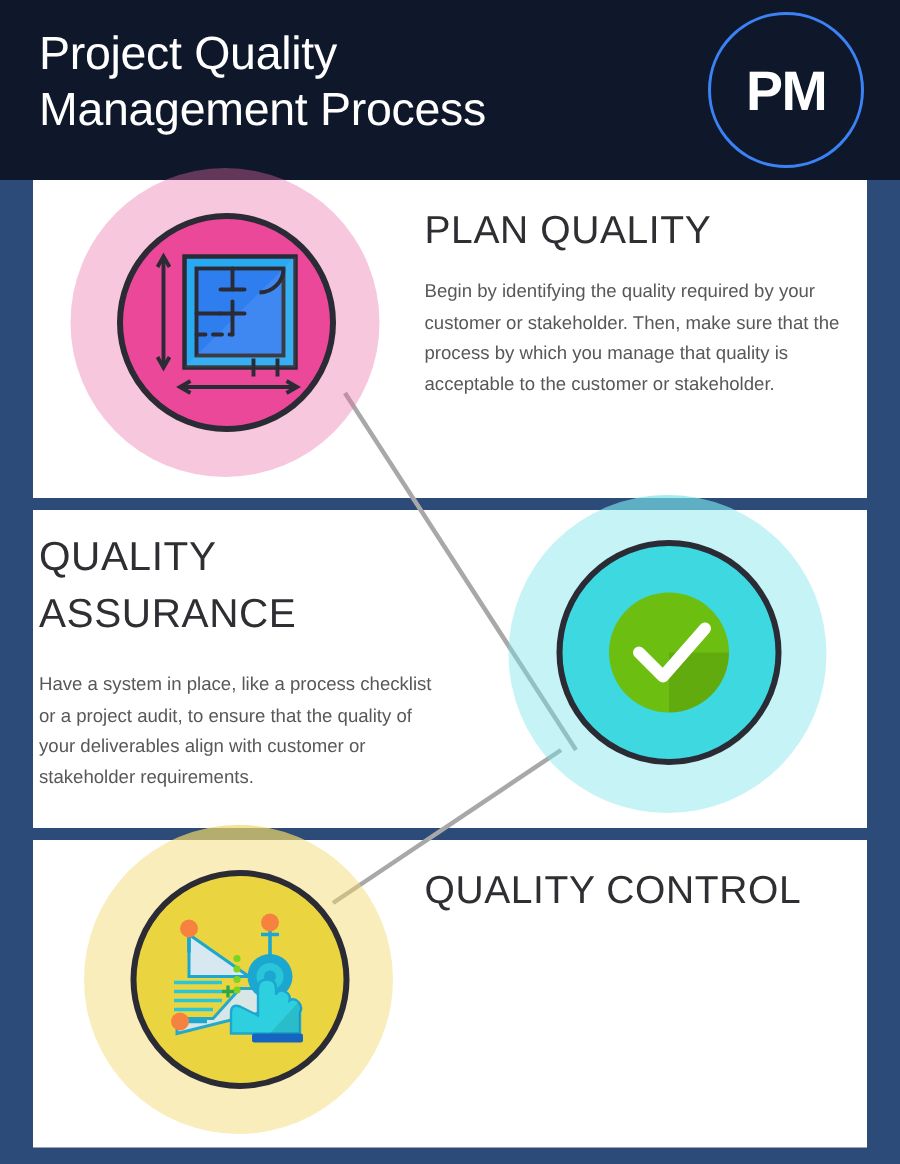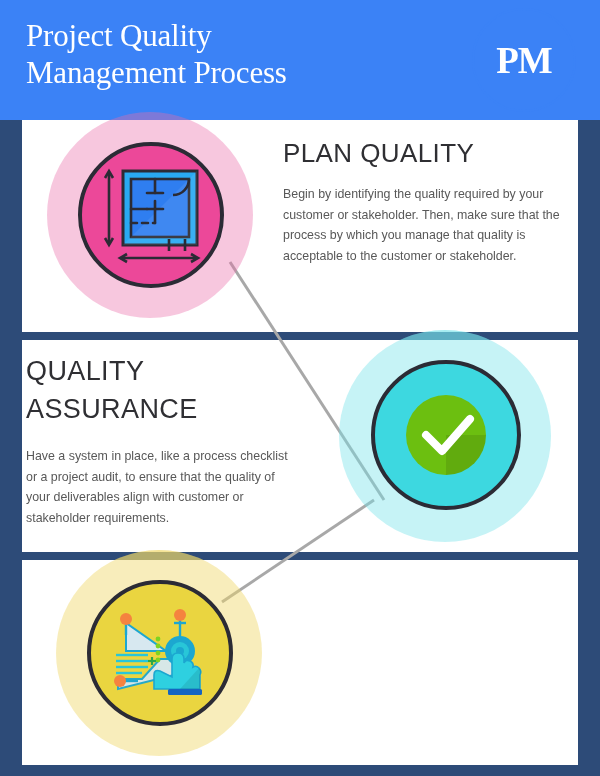--- a/index.html
+++ b/index.html
@@ -20,23 +20,22 @@
     background: #2d4b78;
     overflow: hidden;
   }
 
   
   .header {
     position: absolute;
     left: 0; top: 0;
     width: 600px; height: 120px;
     z-index: 6;
-    background: #3b82f6;
+    background: #0f172a;
     overflow: hidden;
-    font-family: Liberation Serif, serif;
   }
   .title {
     position: absolute;
     left: 26px; top: 17px;
     color: #ffffff;
     font-size: 31px;
     line-height: 37px;
     font-weight: 400;
     letter-spacing: -0.2px;
     white-space: pre-line;
@@ -257,20 +256,21 @@
 ASSURANCE</h2>
     <p class="body">Have a system in place, like a process checklist or a project audit, to ensure that the quality of your deliverables align with customer or stakeholder requirements.</p>
   </div>
 
   <div class="textblock" id="text-1">
     <h2 class="heading">PLAN QUALITY</h2>
     <p class="body">Begin by identifying the quality required by your customer or stakeholder. Then, make sure that the process by which you manage that quality is acceptable to the customer or stakeholder.</p>
   </div>
 
   <div class="textblock" id="text-3">
+    <h2 class="heading">QUALITY CONTROL</h2>
   </div>
 
   <div class="header">
     <div class="title">Project Quality
 Management Process</div>
     <div class="logo">
       <span class="logo-text">PM</span>
     </div>
   </div>
 

